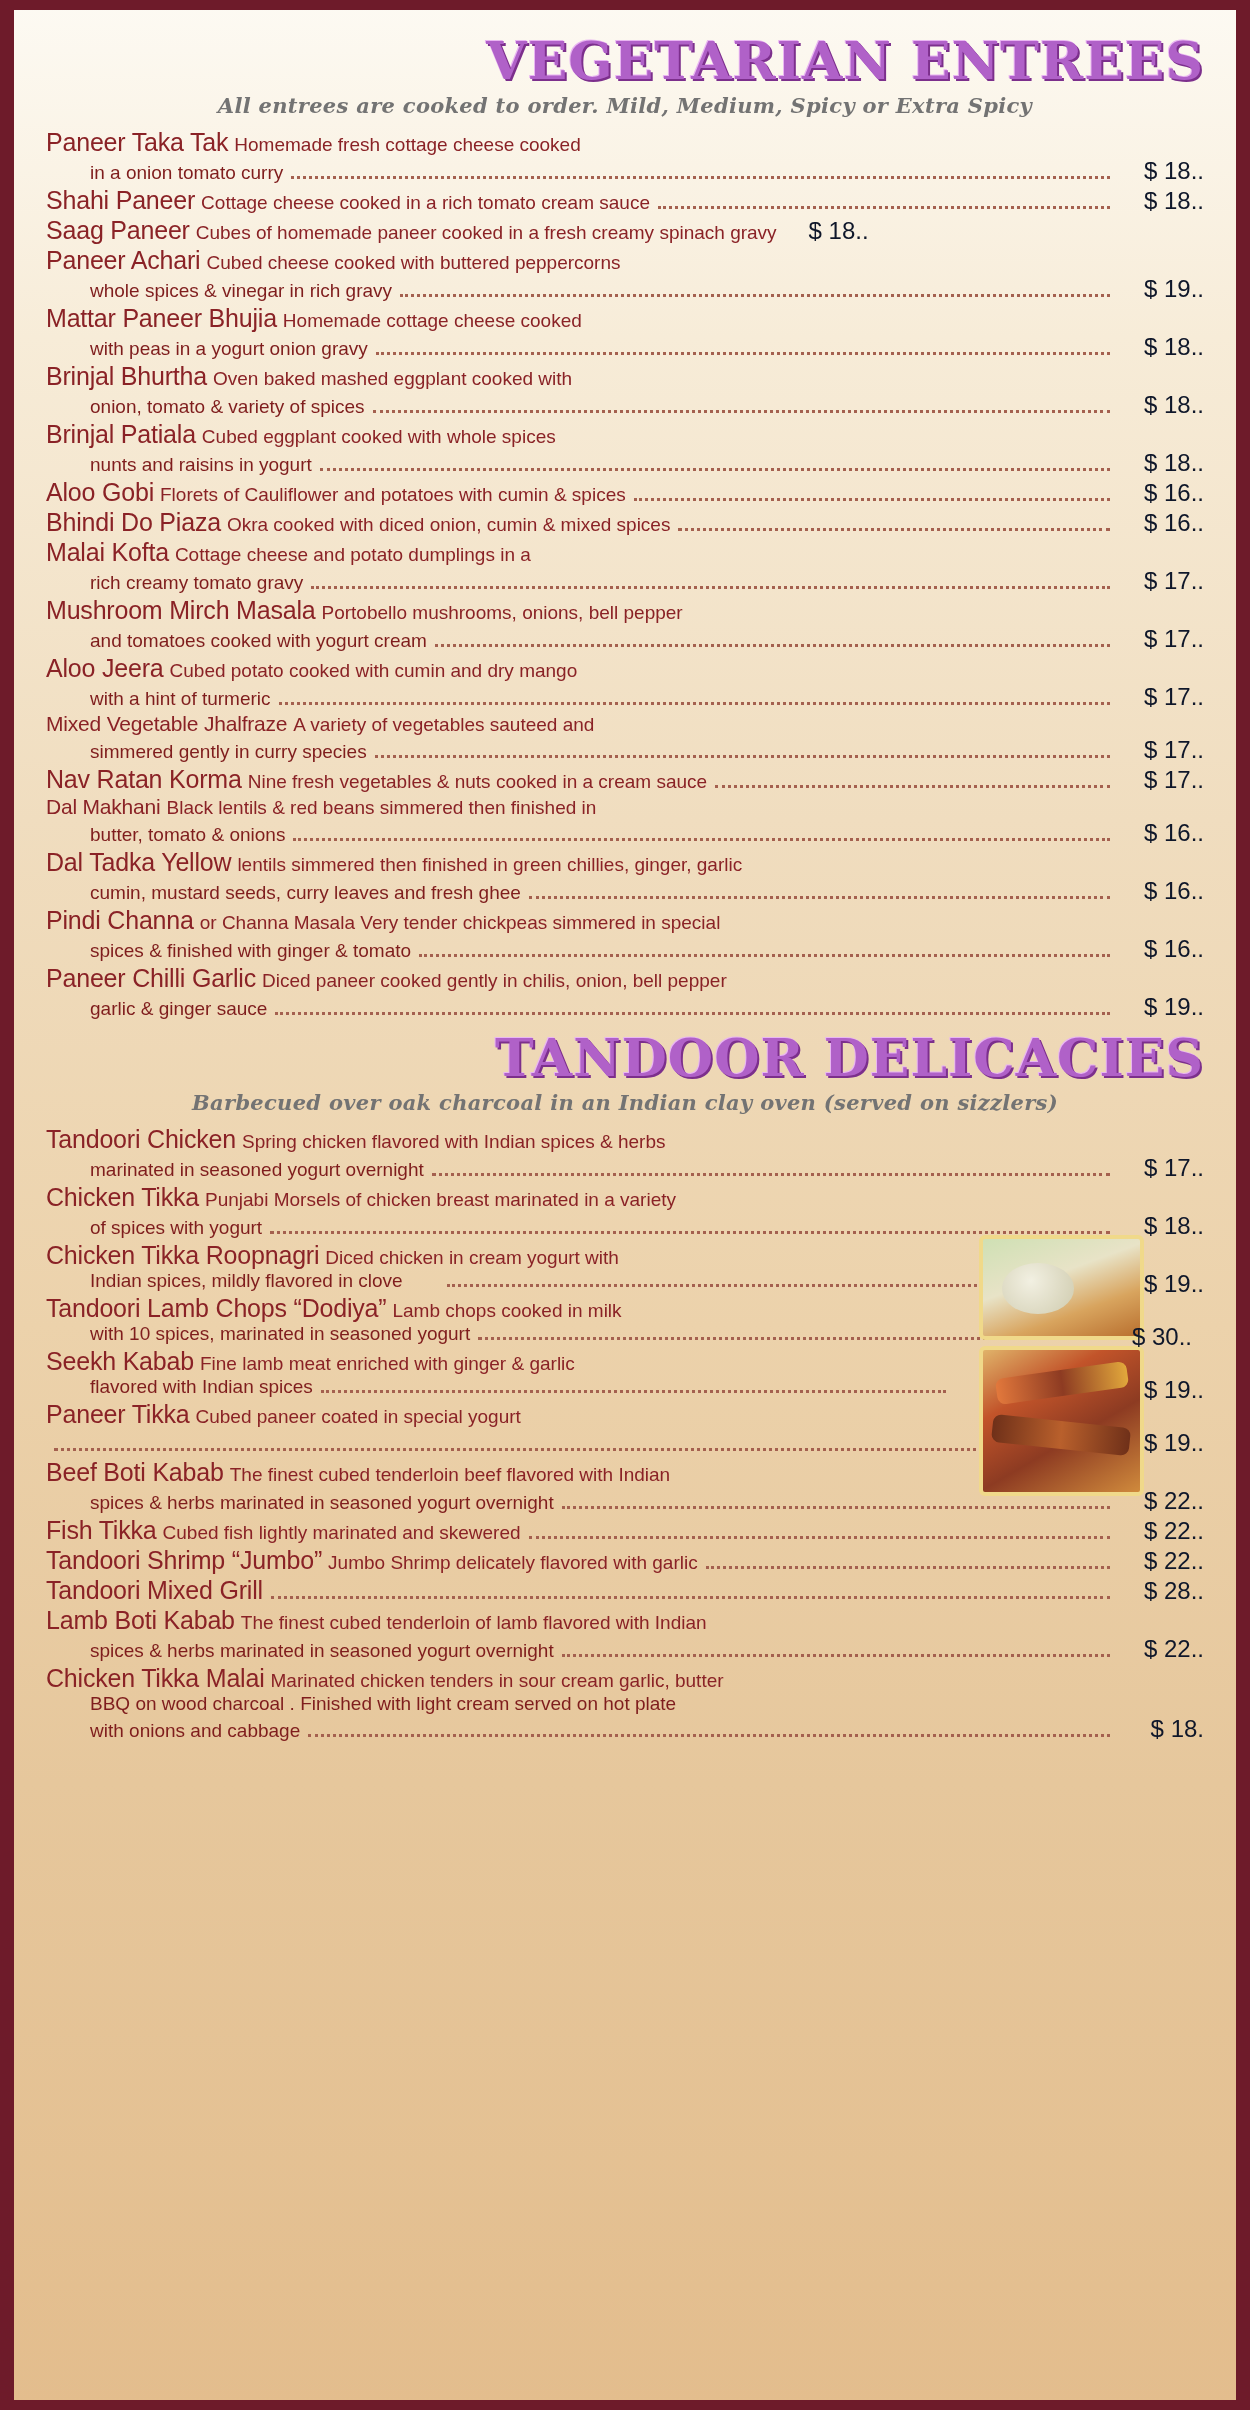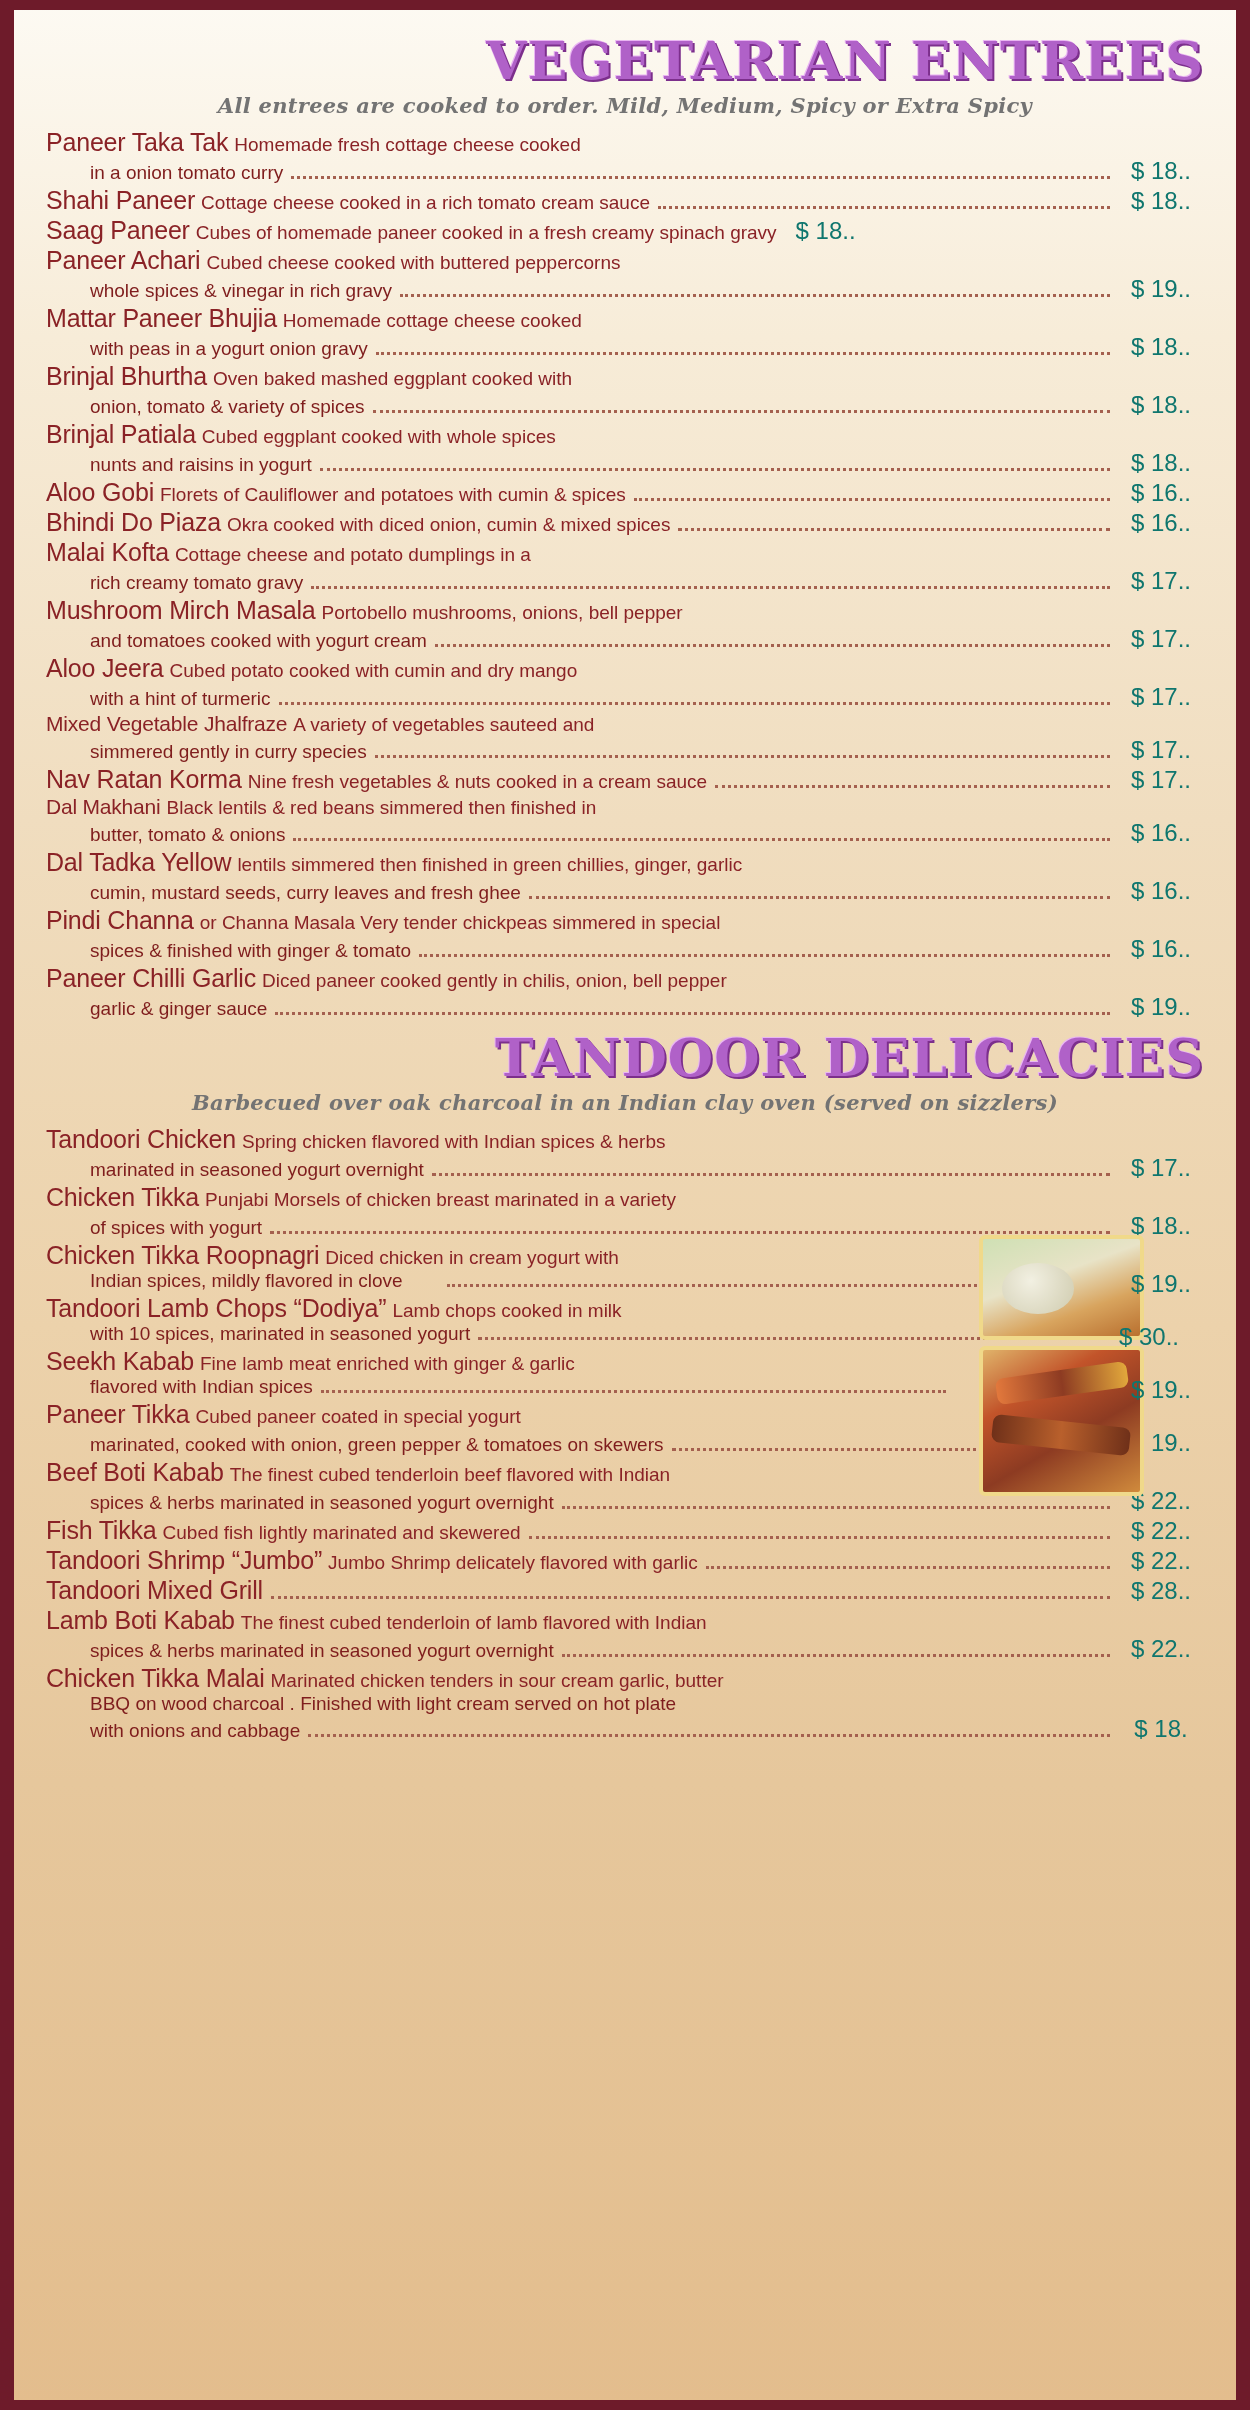--- a/index.html
+++ b/index.html
@@ -82,24 +82,24 @@
   }
   .dots {
     flex:1 1 auto;
     border-bottom:3px dotted #a4604f;
     margin:0 8px 6px 8px;
     min-width:10px;
     height:1px;
   }
   .price {
     font-size:24px;
-    color:#0f766e;
+    color:#0f172a;
     white-space:nowrap;
     min-width:86px;
-    text-align:center;
+    text-align:right;
     font-family:"Liberation Sans", sans-serif;
   }
   .row-2 { display:flex; align-items:baseline; width:100%; }
 
   .photos {
     position:absolute;
     right:60px;
     width:165px;
   }
   .photo {
@@ -417,21 +417,20 @@
             <span class="price" style="position:absolute; right:0;">$ 19..</span>
           </div>
       </div>
 
       <div class="item">
         <div class="line" style="padding-right:250px;">
             <span class="name">Paneer Tikka</span>
             <span class="desc">Cubed paneer coated in special yogurt</span>
           </div>
         <div class="row-2">
-            <span class="desc2">marinated, cooked with onion, green pepper &amp; tomatoes on skewers</span>
             <span class="dots"></span>
             <span class="price">$ 19..</span>
           </div>
       </div>
 
       <div class="item">
         <div class="line">
             <span class="name">Beef Boti Kabab</span>
             <span class="desc">The finest cubed tenderloin beef  flavored with Indian</span>
           </div>

